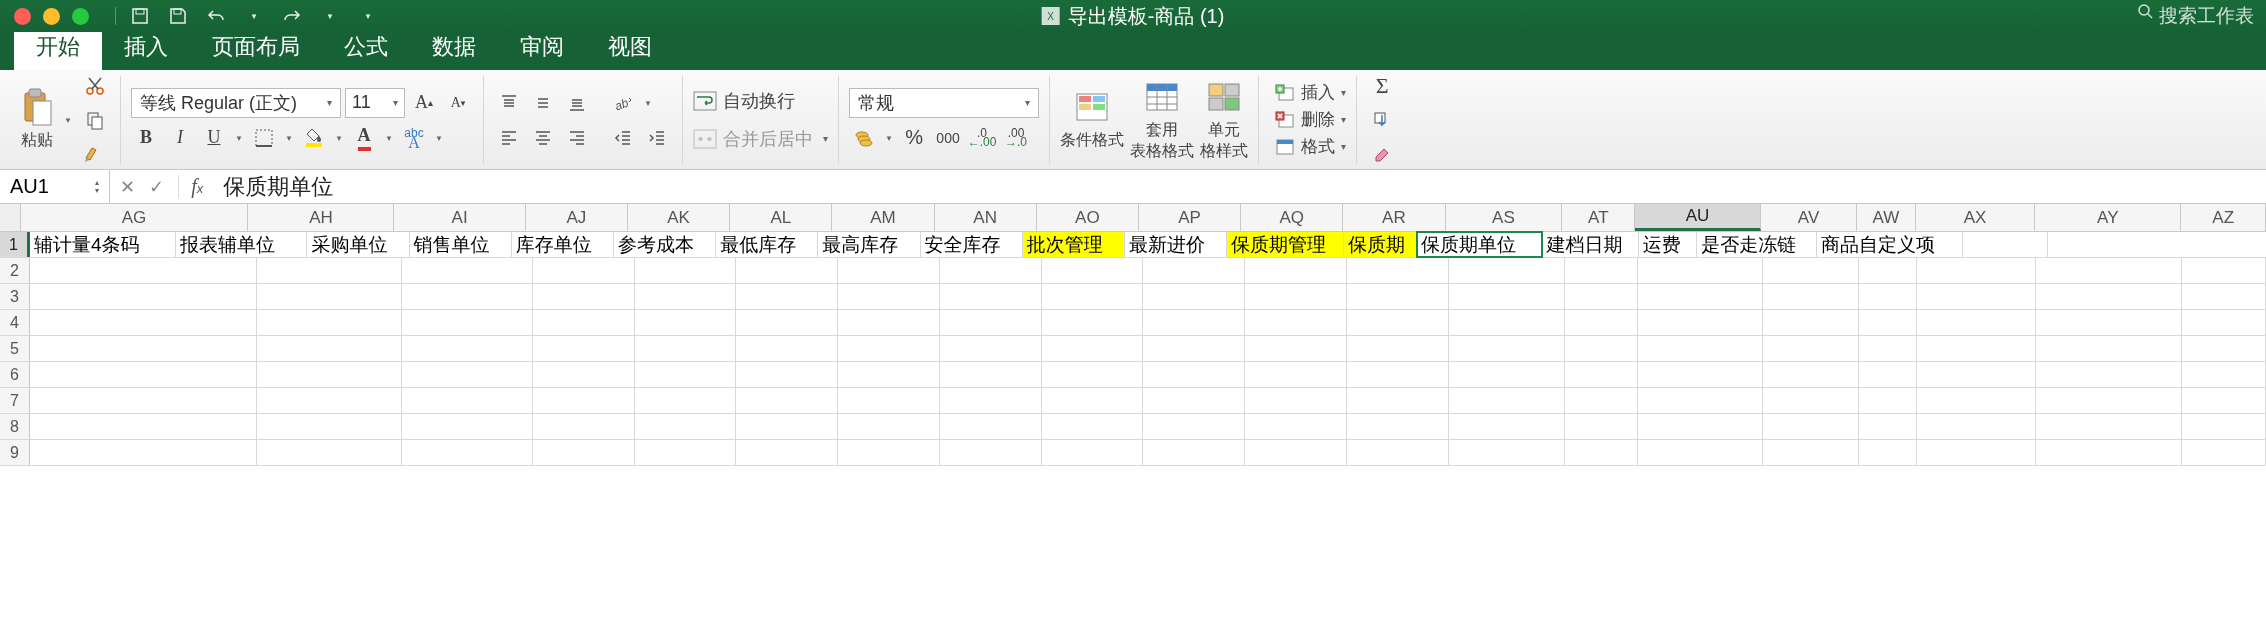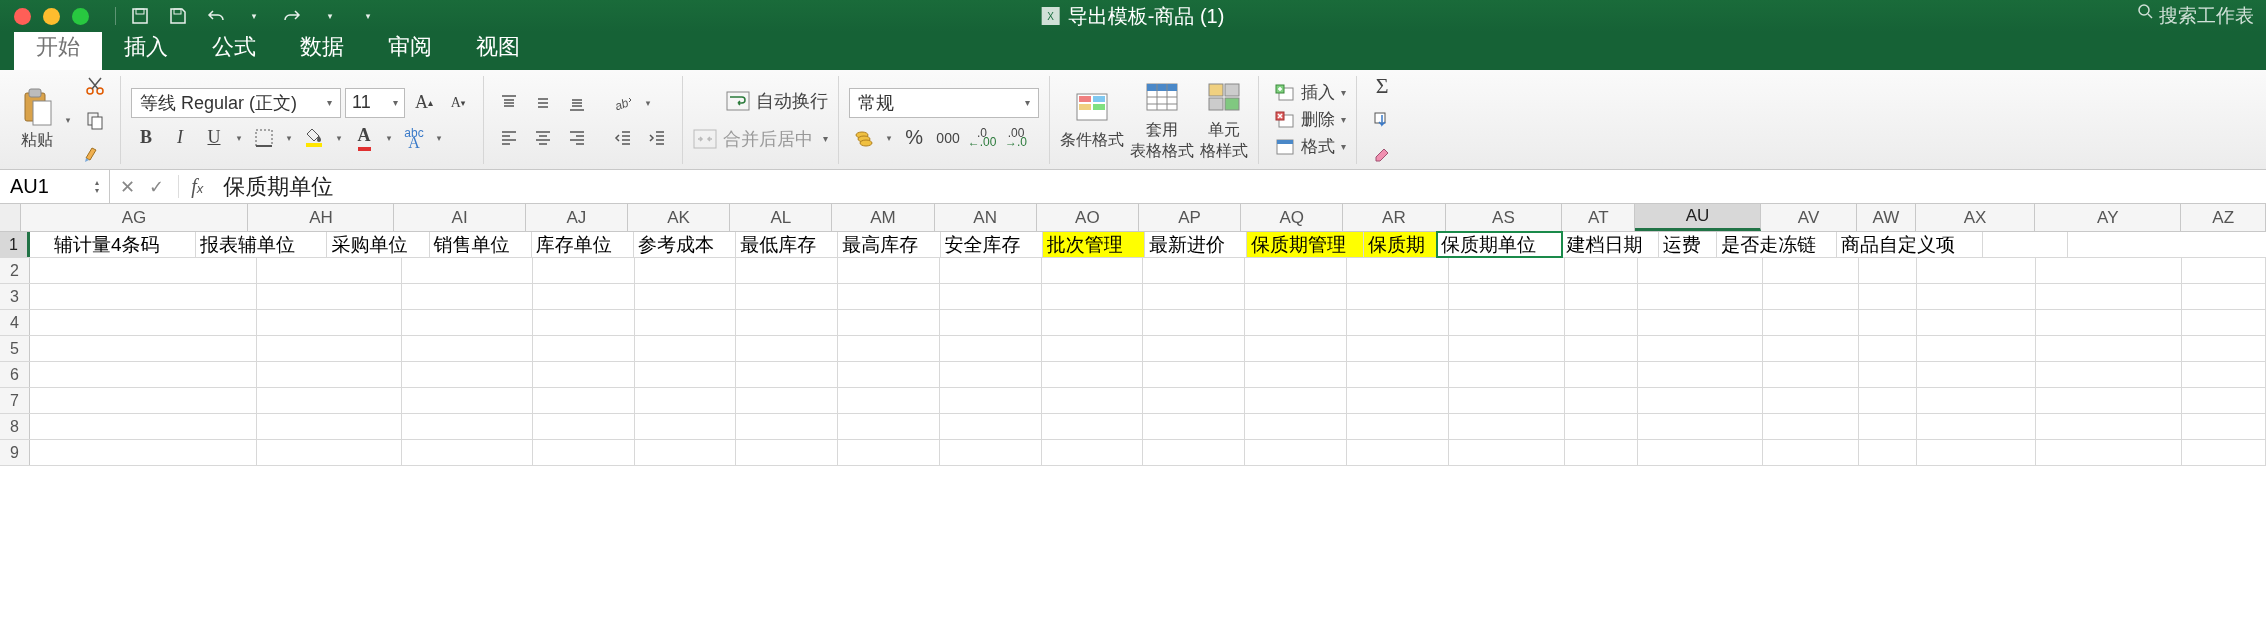--- a/index.html
+++ b/index.html
@@ -9,21 +9,21 @@
 .dot{width:17px;height:17px;border-radius:50%}
 .dot.r{background:#ff5f57}.dot.y{background:#febc2e}.dot.g{background:#28c840}
 .qat{display:flex;gap:10px;margin-left:12px;align-items:center}
 .qat .qb{width:28px;height:24px;display:flex;align-items:center;justify-content:center;color:#fff;opacity:.9}
 .qat .sep{width:1px;height:18px;background:rgba(255,255,255,.3)}
 .doctitle{position:absolute;left:50%;transform:translateX(-50%);display:flex;align-items:center;gap:8px;font-size:20px}
 .docicon{width:18px;height:18px;background:#fff;opacity:.8;display:flex;align-items:center;justify-content:center;font-size:10px;color:#217346}
 .search{position:absolute;right:12px;display:flex;align-items:flex-start;gap:6px;opacity:.8;font-size:19px}
 .tabs{height:38px;background:#166236;display:flex;align-items:flex-end;padding-left:14px}
 .tab{padding:8px 22px;color:#fff;font-size:22px;cursor:pointer}
-.tab.active{background:#fff;color:#737373;font-weight:500}
+.tab.active{background:#fff;color:#14532d;font-weight:500}
 .ribbon{height:100px;background:linear-gradient(#fafafa,#ececec);border-bottom:1px solid #c8c8c8;display:flex;align-items:center;padding:6px 8px;gap:0}
 .grp{display:flex;align-items:center;height:88px;padding:0 10px;border-right:1px solid #d6d6d6;gap:6px}
 .grp.col{flex-direction:column;justify-content:center}
 .bigbtn{display:flex;flex-direction:column;align-items:center;gap:4px;font-size:16px;color:#444}
 .iconbox{width:38px;height:38px;display:flex;align-items:center;justify-content:center}
 .smallrow{display:flex;gap:4px;align-items:center}
 .sq{width:30px;height:28px;border:1px solid transparent;display:flex;align-items:center;justify-content:center;font-size:18px;color:#444;background:transparent}
 .dd{width:12px;display:flex;align-items:center;justify-content:center;font-size:9px;color:#666}
 .fontname{width:210px;height:30px;border:1px solid #bbb;background:#fff;display:flex;align-items:center;padding:0 8px;font-size:18px;color:#333;justify-content:space-between}
 .fontsize{width:60px;height:30px;border:1px solid #bbb;background:#fff;display:flex;align-items:center;padding:0 6px;font-size:18px;color:#333;justify-content:space-between}
@@ -102,20 +102,21 @@
         <circle cx="7" cy="7" r="5" fill="none" stroke="#fff" stroke-width="1.5"></circle>
         <path d="M11 11l4 4" stroke="#fff" stroke-width="1.5"></path>
       </svg>
     <span>搜索工作表</span>
   </div>
 </div>
 
 <div class="tabs" id="tabs">
     <div class="tab active">开始</div>
     <div class="tab">插入</div>
+    <div class="tab">页面布局</div>
     <div class="tab">公式</div>
     <div class="tab">数据</div>
     <div class="tab">审阅</div>
     <div class="tab">视图</div>
   </div>
 
 <div class="ribbon">
 
   <div class="grp">
     <div class="bigbtn">
@@ -247,21 +248,21 @@
           </svg>
         </div>
       <div class="sq">
           <svg width="18" height="18" viewBox="0 0 18 18">
             <path d="M8 4h8M8 8h8M8 12h8M8 16h8M2 7l3 3-3 3" stroke="#555" stroke-width="1.5" fill="none"></path>
           </svg>
         </div>
     </div>
   </div>
 
-  <div class="grp col" style="align-items:flex-end;gap:14px">
+  <div class="grp col" style="align-items:flex-start;gap:14px">
     <div class="lblrow">
       <svg width="24" height="20" viewBox="0 0 24 20">
           <rect x="1" y="1" width="22" height="18" fill="none" stroke="#888"></rect>
           <path d="M4 6h12a3 3 0 010 6h-4m0 0l2-2m-2 2l2 2" fill="none" stroke="#2a7a3a" stroke-width="1.5"></path>
         </svg>
       <span>自动换行</span>
     </div>
     <div class="lblrow dim">
       <svg width="24" height="20" viewBox="0 0 24 20">
           <rect x="1" y="1" width="22" height="18" fill="none" stroke="#bbb"></rect>
@@ -424,21 +425,21 @@
         <div class="ch" style="width: 96.36px;">AV</div>
         <div class="ch" style="width: 58.4px;">AW</div>
         <div class="ch" style="width: 119.72px;">AX</div>
         <div class="ch" style="width: 146px;">AY</div>
         <div class="ch" style="width: 84.68px;">AZ</div>
       </div>
   </div>
   <div class="rows" id="rows">
       <div class="row">
         <div class="rh sel">1</div>
-        <div class="cell" style="width: 146px; margin-left: 20px;">辅计量4条码</div>
+        <div class="cell" style="width: 146px;">辅计量4条码</div>
         <div class="cell" style="width: 131.4px;">报表辅单位</div>
         <div class="cell" style="width: 102.2px;">采购单位</div>
         <div class="cell" style="width: 102.2px;">销售单位</div>
         <div class="cell" style="width: 102.2px;">库存单位</div>
         <div class="cell" style="width: 102.2px;">参考成本</div>
         <div class="cell" style="width: 102.2px;">最低库存</div>
         <div class="cell" style="width: 102.2px;">最高库存</div>
         <div class="cell" style="width: 102.2px;">安全库存</div>
         <div class="cell hl" style="width: 102.2px;">批次管理</div>
         <div class="cell" style="width: 102.2px;">最新进价</div>

